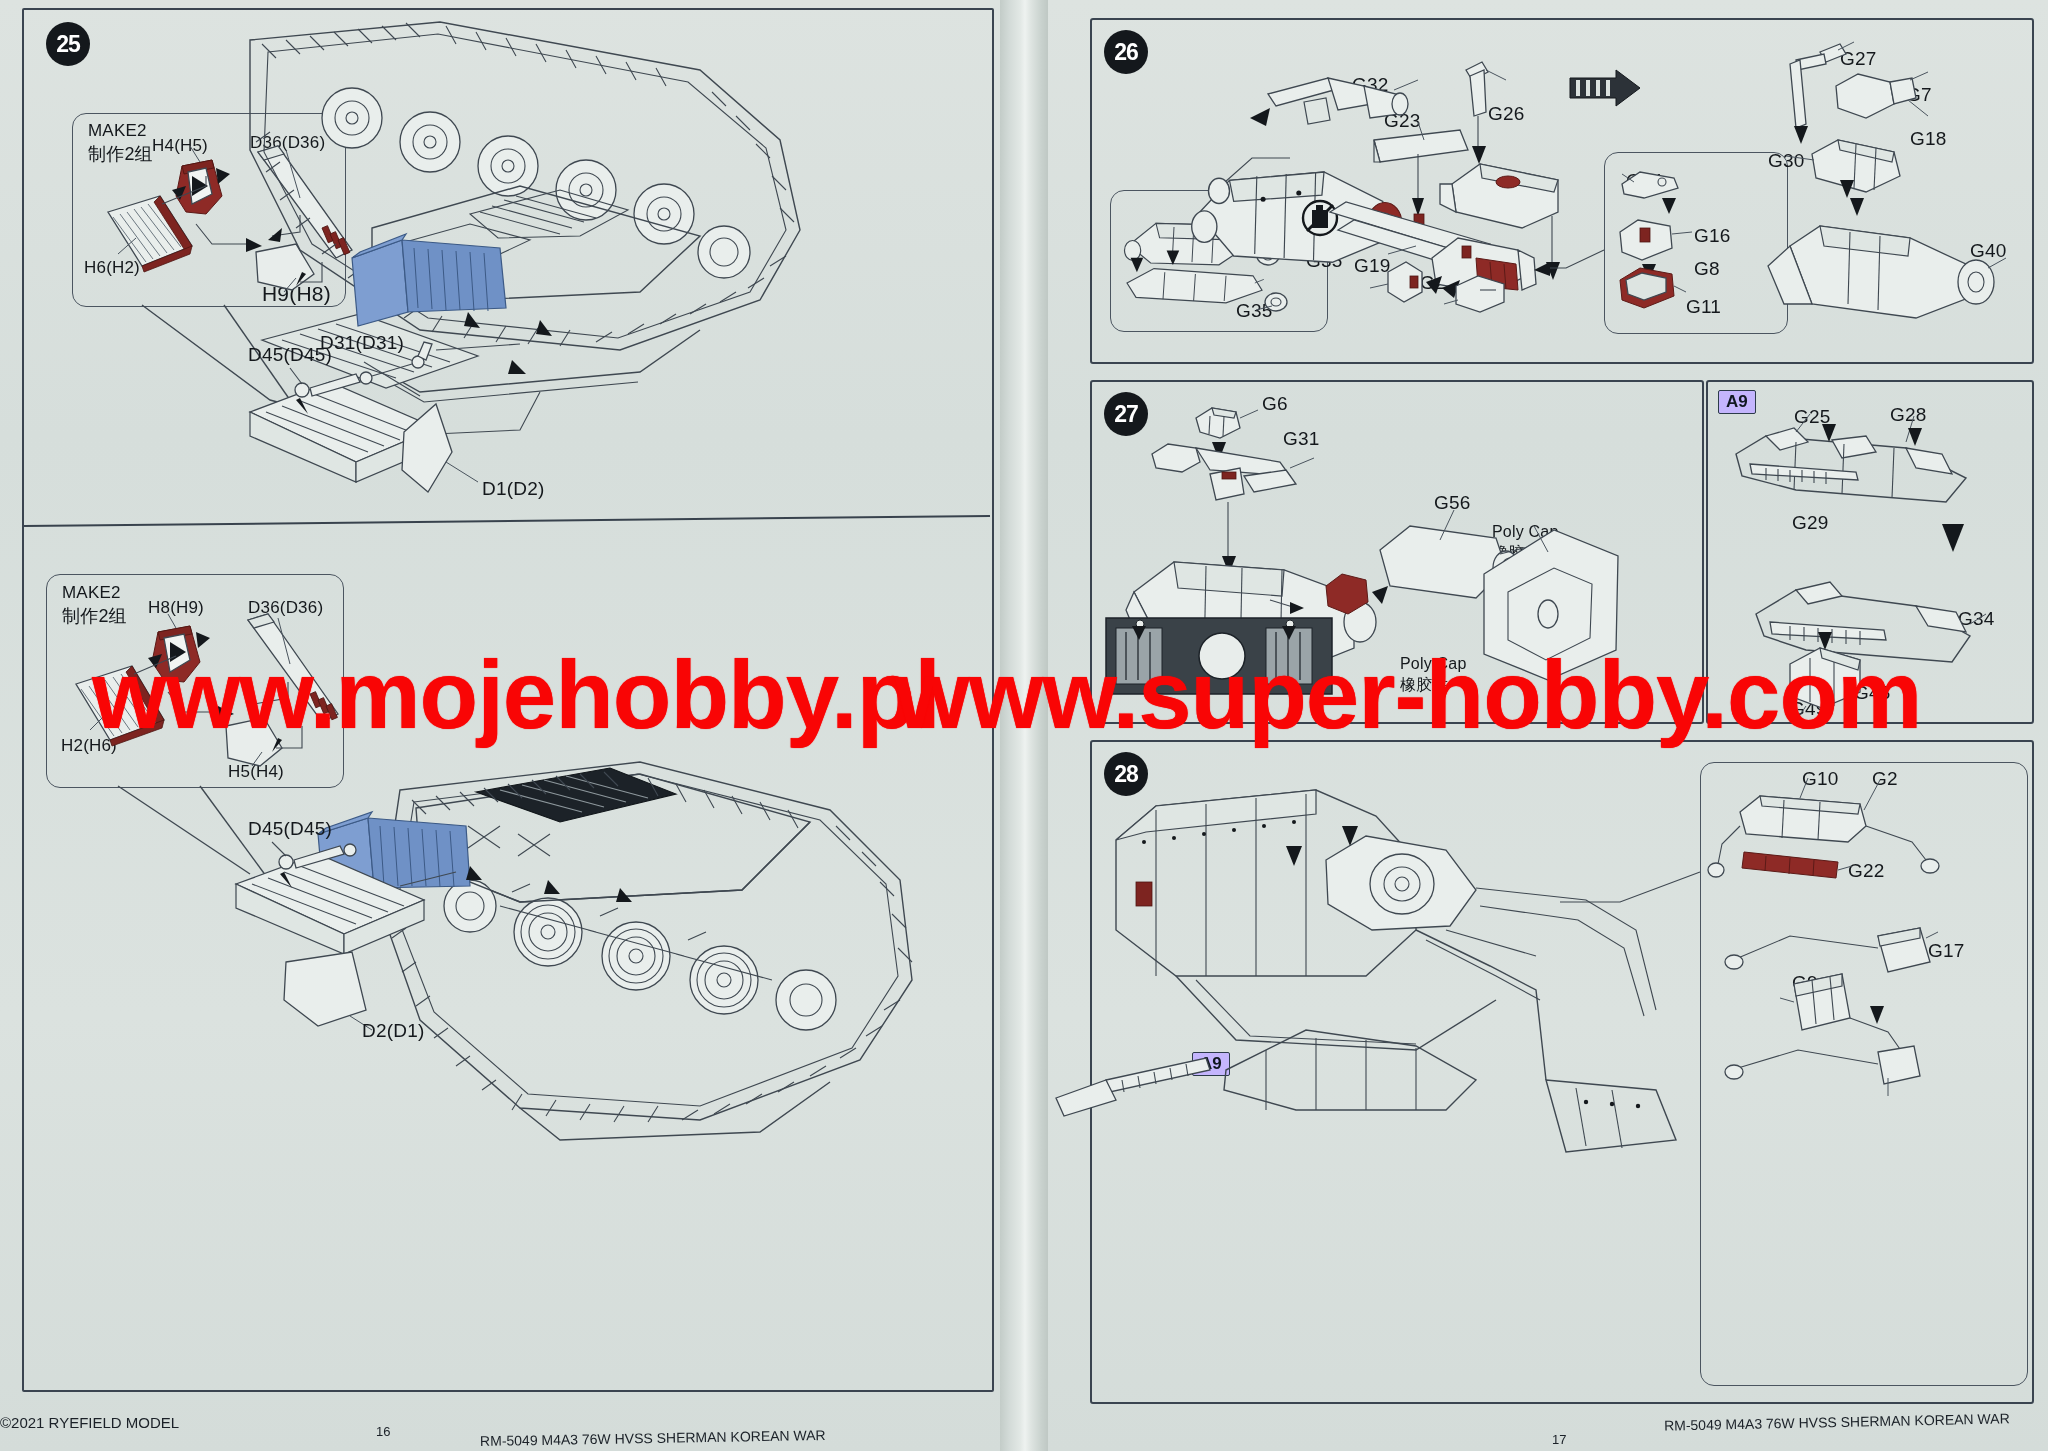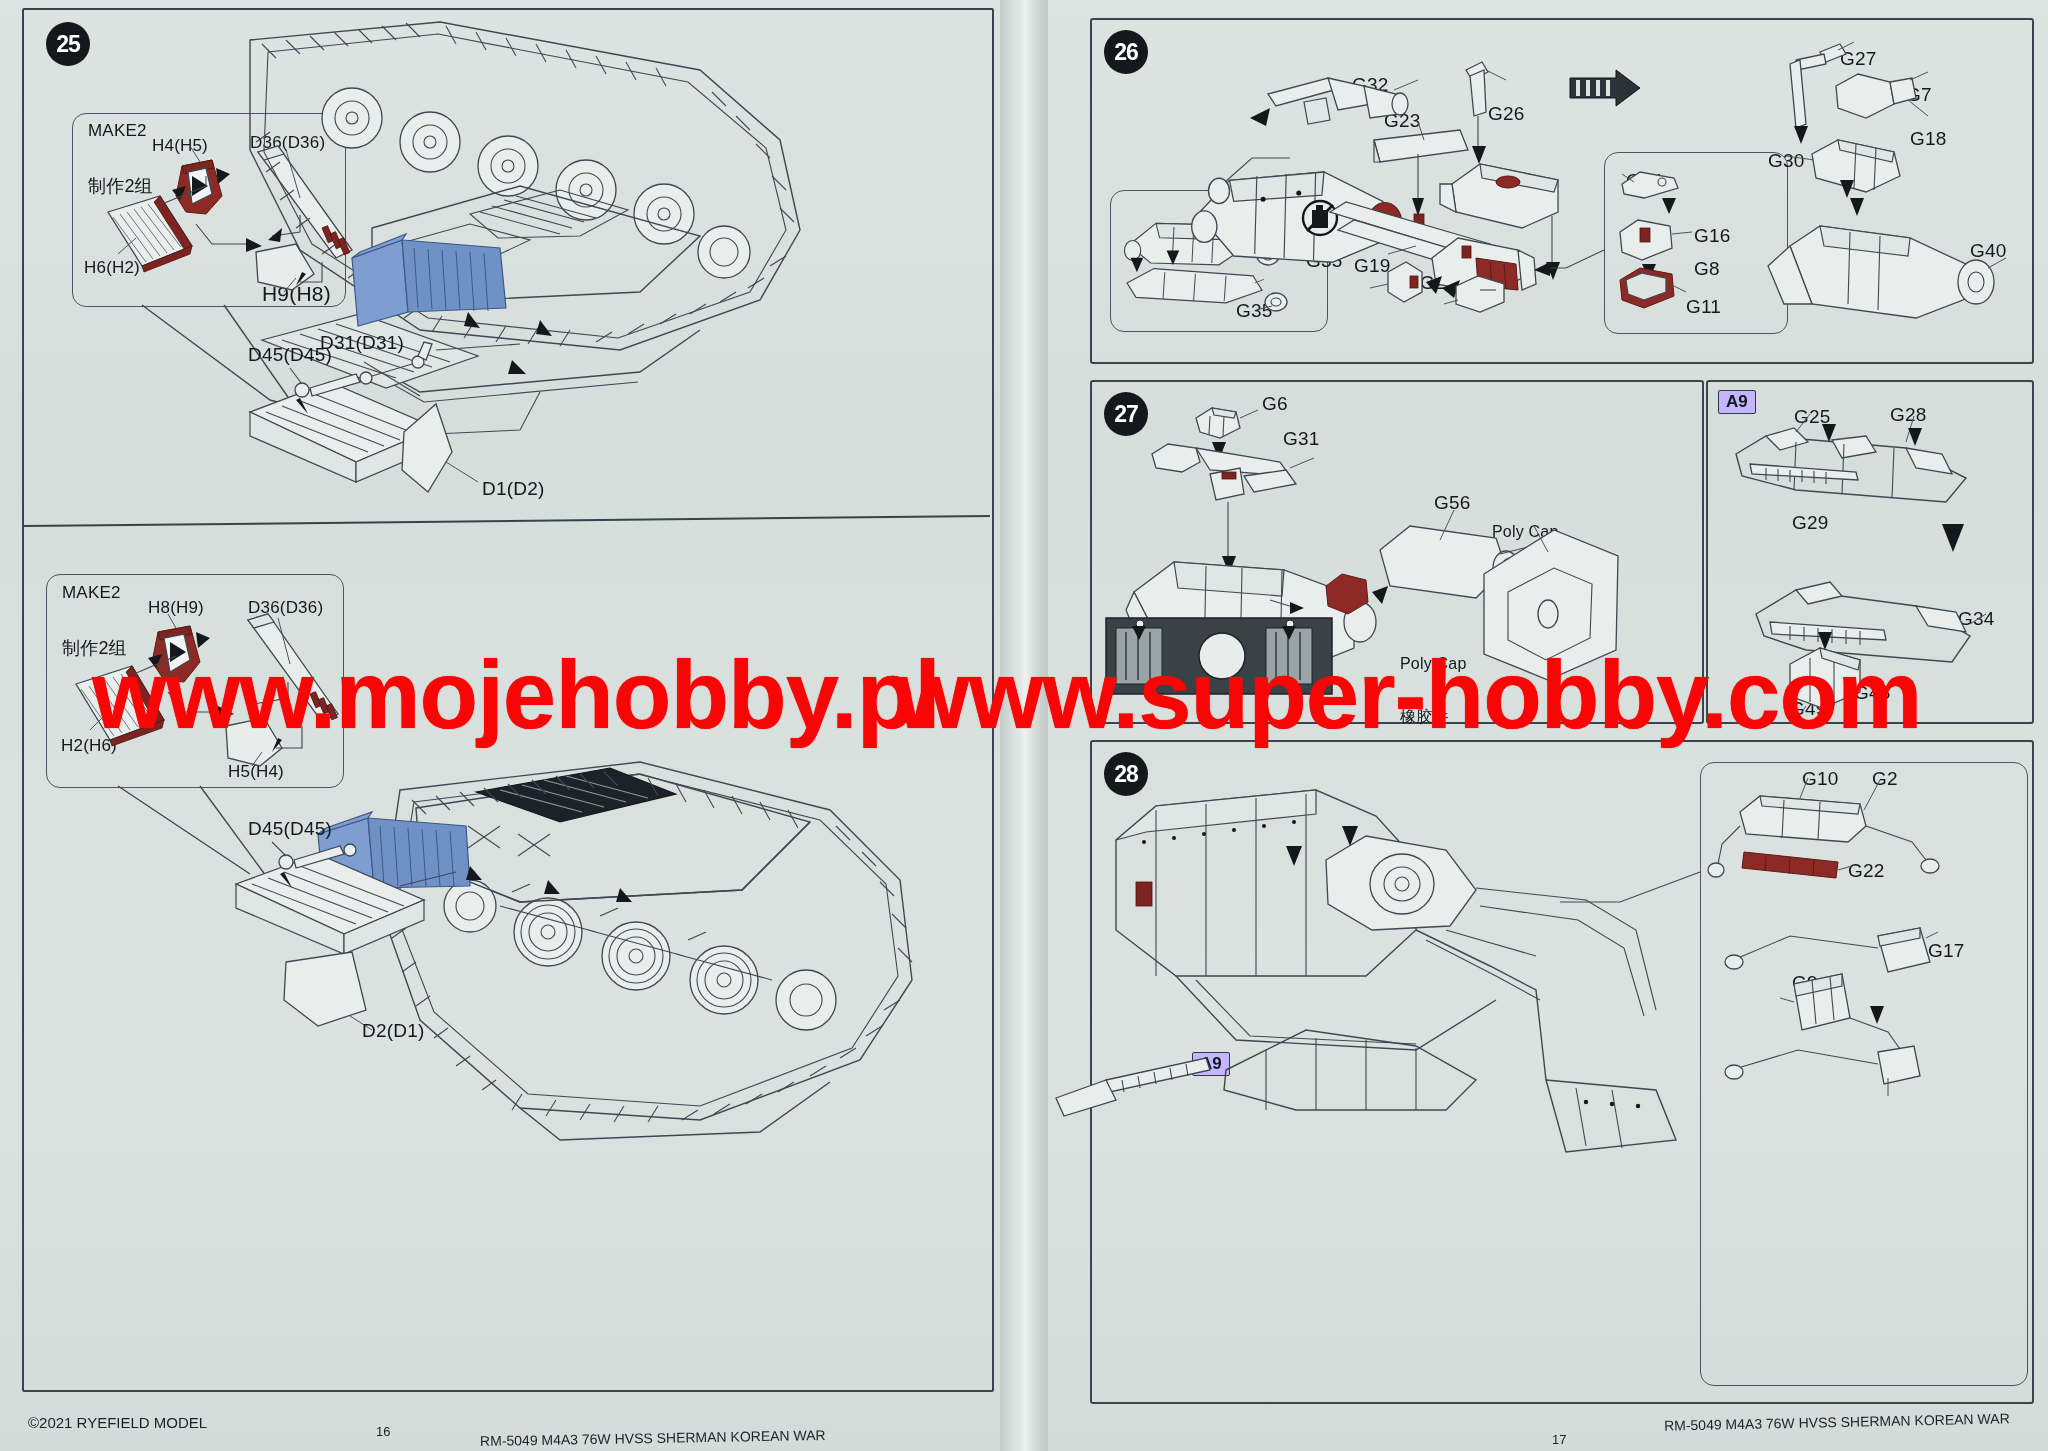--- a/index.html
+++ b/index.html
@@ -18,21 +18,21 @@
   .panel{position:absolute;border:2px solid #3a4450;border-radius:3px;background:transparent;}
 
   .stepnum{position:absolute;width:44px;height:44px;border-radius:50%;
     background:#14181c;color:#fff;display:flex;align-items:center;justify-content:center;
     font-size:23px;font-weight:bold;letter-spacing:-1px;}
 
   .inset{position:absolute;border:1.6px solid #4b5560;border-radius:14px;}
 
   .lbl{position:absolute;color:#14181c;font-size:19px;white-space:nowrap;letter-spacing:0.2px;}
   .lbl.sm{font-size:16px;}
-  .cn{font-size:18px;margin-top:32px;}
+  .cn{font-size:18px;}
 
   .badge{position:absolute;background:#c4b5fd;border:1.4px solid #2c3b4a;color:#101820;
     font-size:17px;font-weight:bold;padding:1px 7px;border-radius:2px;}
 
   
   .wm{position:absolute;left:0;top:0;width:2048px;height:1451px;pointer-events:none;}
   .wm span{position:absolute;color:#f90505;font-weight:bold;font-family:"Liberation Sans",sans-serif;
     font-size:96px;letter-spacing:-1px;white-space:nowrap;text-shadow:0 0 1px #f90505;}
 
   .footer{position:absolute;font-size:15px;color:#1b2128;white-space:nowrap;}
@@ -412,21 +412,21 @@
 
     <path class="ln2" d="M400 886 L456 872"></path>
     <polygon class="arrowk" points="470,866 482,880 466,880"></polygon>
     <polygon class="arrowk" points="548,880 560,894 544,894"></polygon>
     <polygon class="arrowk" points="620,888 632,902 616,902"></polygon>
   </svg>
 
   <div class="lbl" style="left:248px;top:818px;">D45(D45)</div>
   <div class="lbl" style="left:362px;top:1020px;">D2(D1)</div>
 
-  <div class="footer" style="left:28px;top:1414px;">©2021 RYEFIELD MODEL</div>
+  <div class="footer" style="left:0;top:1414px;">©2021 RYEFIELD MODEL</div>
   <div class="pnum" style="left:376px;top:1424px;">16</div>
   <div class="footer small" style="left:480px;top:1430px;transform:rotate(-1deg);">RM-5049 M4A3 76W HVSS SHERMAN KOREAN WAR</div>
 
   <div class="panel" style="left:1090px;top:18px;width:940px;height:342px;"></div>
   <div class="stepnum" style="left:1104px;top:30px;">26</div>
 
   <div class="panel" style="left:1090px;top:380px;width:610px;height:340px;"></div>
   <div class="stepnum" style="left:1104px;top:392px;">27</div>
 
   <div class="panel" style="left:1706px;top:380px;width:324px;height:340px;"></div>

